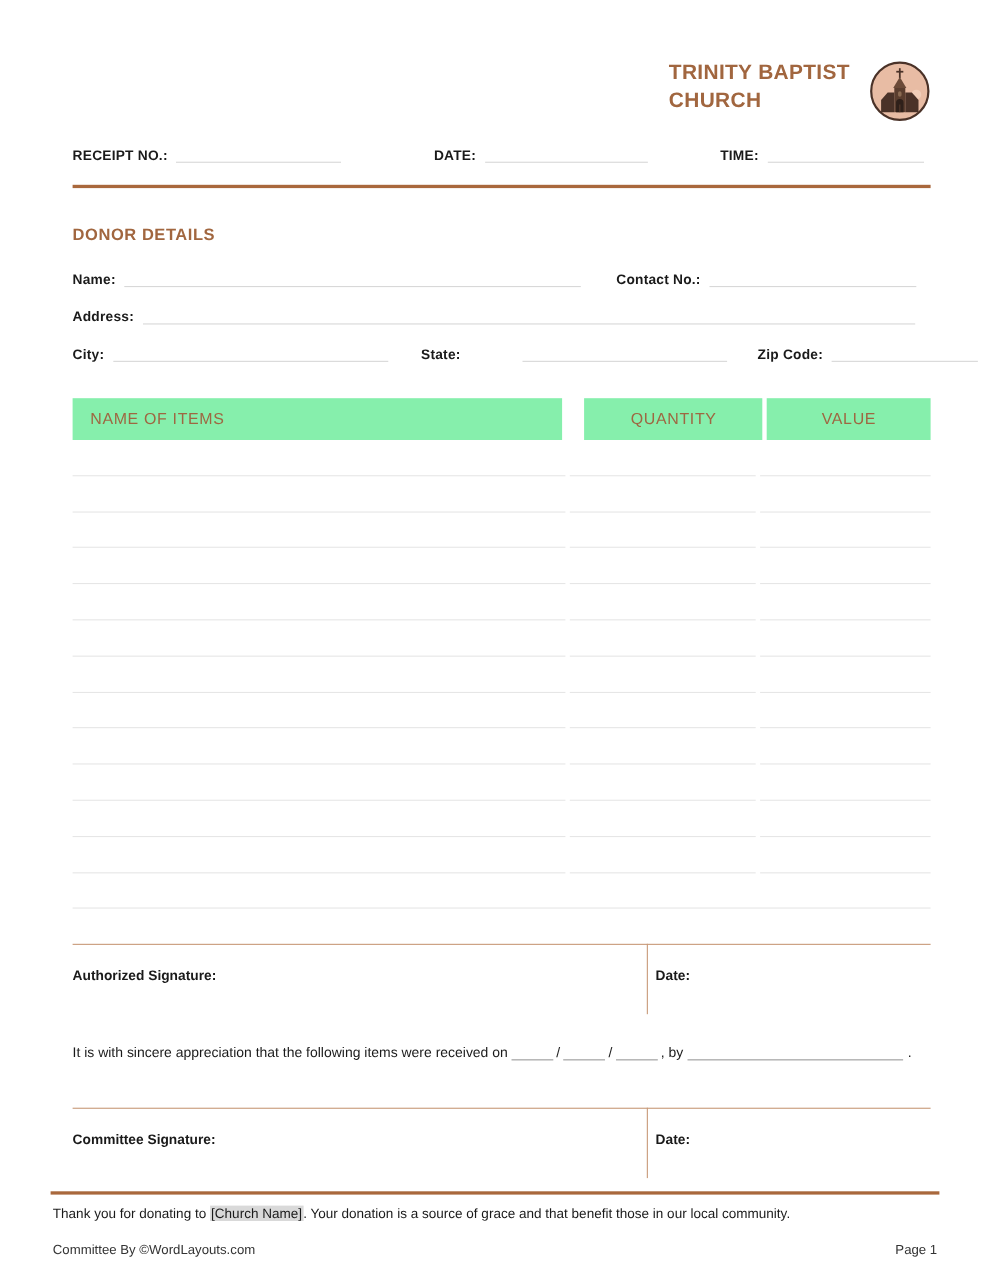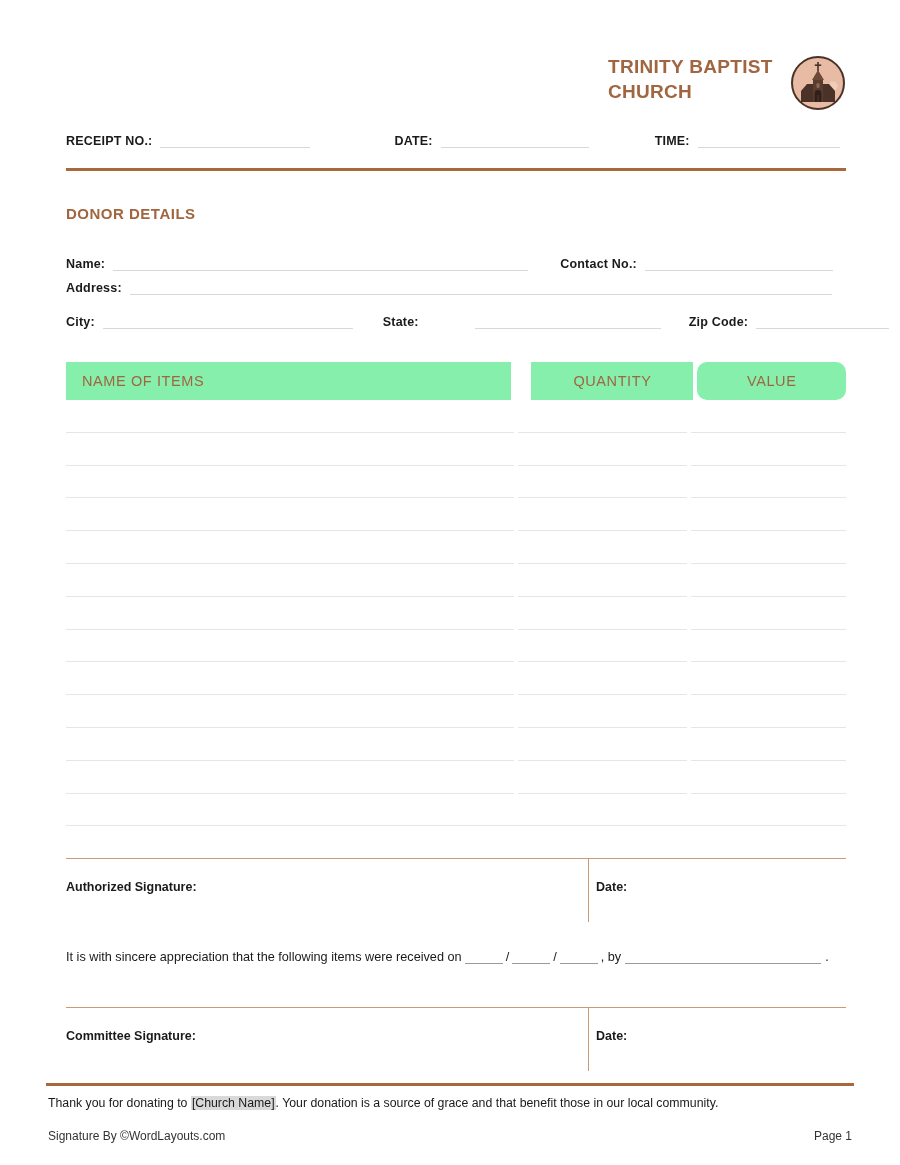--- a/index.html
+++ b/index.html
@@ -121,21 +121,21 @@
     background: #86efac;
     height: 38px;
     display: flex;
     align-items: center;
     font-size: 14.5px;
     color: #9E6742;
     letter-spacing: 0.6px;
   }
   .th-items { width: 448px; padding-left: 16px; }
   .th-qty   { width: 169px; margin-left: 20px; justify-content: center; }
-  .th-val   { width: 155px; margin-left: 4px; justify-content: center; border-radius: 10px; }
+  .th-val   { width: 155px; margin-left: 4px; justify-content: center; }
 
   .tbl-body { position: absolute; left: 66px; top: 400px; width: 780px; }
   .trow { position: relative; height: 32.8px; }
   .cellline {
     position: absolute;
     bottom: 0;
     height: 1px;
     background: #e6e6e6;
   }
   .cl-items { left: 0;   width: 448px; }
@@ -284,21 +284,21 @@
     <div class="meta-field" style="margin-left:66px;">
       <span class="fld-label">TIME:</span>
       <span class="rule" style="width:142px;"></span>
     </div>
   </div>
 
   <div class="thick-rule" style="top:168px;"></div>
 
   <div class="section-title" style="top:205px;">DONOR DETAILS</div>
 
-  <div class="donor-row" style="top:251px;">
+  <div class="donor-row" style="top:241px;">
     <div class="meta-field">
       <span class="fld-label">Name:</span>
       <span class="rule" style="width:415px;"></span>
     </div>
     <div class="meta-field" style="margin-left:32px;">
       <span class="fld-label">Contact No.:</span>
       <span class="rule" style="width:188px;"></span>
     </div>
   </div>
 
@@ -419,16 +419,16 @@
   <div class="sig-block" style="top:1007px;">
     <div class="sig-divider"></div>
     <div class="sig-label left">Committee Signature:</div>
     <div class="sig-label right">Date:</div>
   </div>
 
   <div class="foot-rule"></div>
   <div class="thanks">
     <span>Thank you for donating to </span><span class="hl">[Church Name]</span><span>. Your donation is a source of grace and that benefit those in our local community.</span>
   </div>
-  <div class="designed">Signature By ©WordLayouts.com</div>
+  <div class="designed">Committee By ©WordLayouts.com</div>
   <div class="pageno">Page 1</div>
 
 </div>
 
 </body></html>

